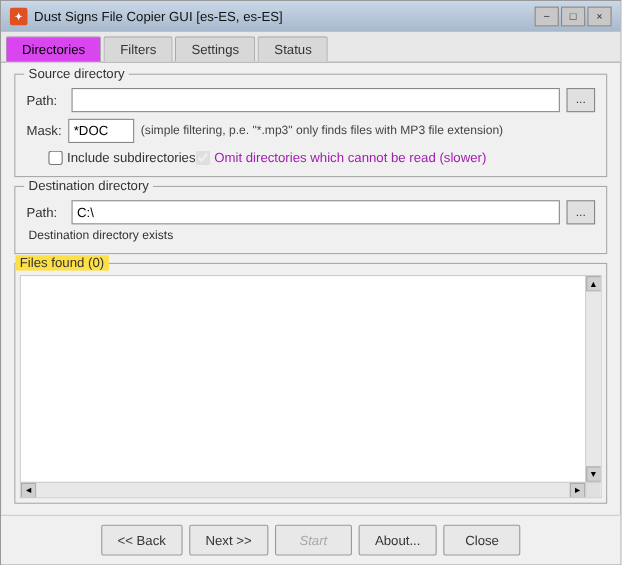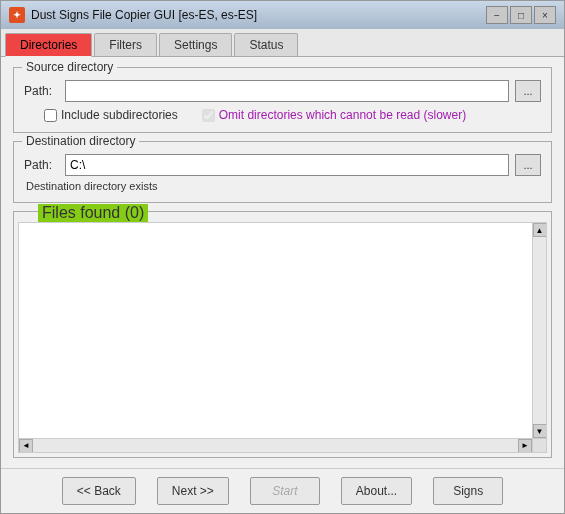--- a/index.html
+++ b/index.html
@@ -77,21 +77,21 @@
       padding: 4px 14px;
       background: #d8d8d8;
       border: 1px solid #aaa;
       border-bottom: none;
       cursor: pointer;
       font-size: 12px;
       color: #333;
       border-radius: 2px 2px 0 0;
     }
     .tab.active {
-      background: #ef4444;
+      background: #d946ef;
       border-bottom: 1px solid #f0f0f0;
       margin-bottom: -1px;
       z-index: 1;
       color: #000;
     }
 
     .content {
       flex: 1;
       padding: 10px 12px;
       display: flex;
@@ -169,21 +169,21 @@
       outline: none;
     }
     .mask-hint {
       font-size: 11px;
       color: #444;
     }
 
     .checkbox-row {
       display: flex;
       align-items: center;
-      gap: 24px;
+      gap: 0;
       margin-top: 6px;
       padding-left: 20px;
     }
     .checkbox-item {
       display: flex;
       align-items: center;
       gap: 4px;
     }
     .checkbox-item input[type="checkbox"] {
       width: 13px;
@@ -213,24 +213,24 @@
       flex: 1;
       border: 1px solid #aaa;
       position: relative;
       background: #f0f0f0;
       display: flex;
       flex-direction: column;
     }
     .files-label {
       position: absolute;
       top: -8px;
-      left: 24px;
-      background: #84cc16;
+      left: 0;
+      background: #fde047;
       padding: 0 4px;
-      font-size: 16px;
+      font-size: 12px;
       color: #333;
     }
     .files-content {
       flex: 1;
       margin: 10px 4px 4px 4px;
       background: white;
       border: 1px solid #ccc;
       overflow: hidden;
       position: relative;
     }
@@ -284,21 +284,21 @@
       background: #e0e0e0;
       border-left: 1px solid #ccc;
       border-top: 1px solid #ccc;
     }
 
     .bottom-bar {
       display: flex;
       justify-content: center;
       align-items: center;
       padding: 8px 12px;
-      gap: 21px;
+      gap: 6px;
       background: #f0f0f0;
       border-top: 1px solid #ccc;
     }
     .action-btn {
       height: 28px;
       min-width: 70px;
       padding: 0 14px;
       background: #e8e8e8;
       border: 1px solid #999;
       cursor: pointer;
@@ -351,20 +351,25 @@
 
     <div class="group-box">
       <span class="group-label">Source directory</span>
 
       <div class="field-row">
         <span class="field-label">Path:</span>
         <input class="text-input" type="text" value="" style="">
         <button class="browse-btn">...</button>
       </div>
 
+      <div class="mask-row">
+        <span class="mask-label">Mask:</span>
+        <input class="mask-input" type="text" value="*DOC" style="">
+        <span class="mask-hint">(simple filtering, p.e. "*.mp3" only finds files with MP3 file extension)</span>
+      </div>
 
       <div class="checkbox-row">
         <div class="checkbox-item">
           <input type="checkbox" id="include-sub" style="">
           <label for="include-sub">Include subdirectories</label>
         </div>
         <div class="checkbox-item disabled">
           <input type="checkbox" id="omit-dirs" checked="" disabled="" style="">
           <label for="omit-dirs">Omit directories which cannot be read (slower)</label>
         </div>
@@ -402,15 +407,15 @@
       </div>
     </div>
 
   </div>
 
   <div class="bottom-bar">
     <button class="action-btn">&lt;&lt; Back</button>
     <button class="action-btn">Next &gt;&gt;</button>
     <button class="action-btn" disabled="">Start</button>
     <button class="action-btn">About...</button>
-    <button class="action-btn">Signs</button>
+    <button class="action-btn">Close</button>
   </div>
 </div>
 
 </body></html>

